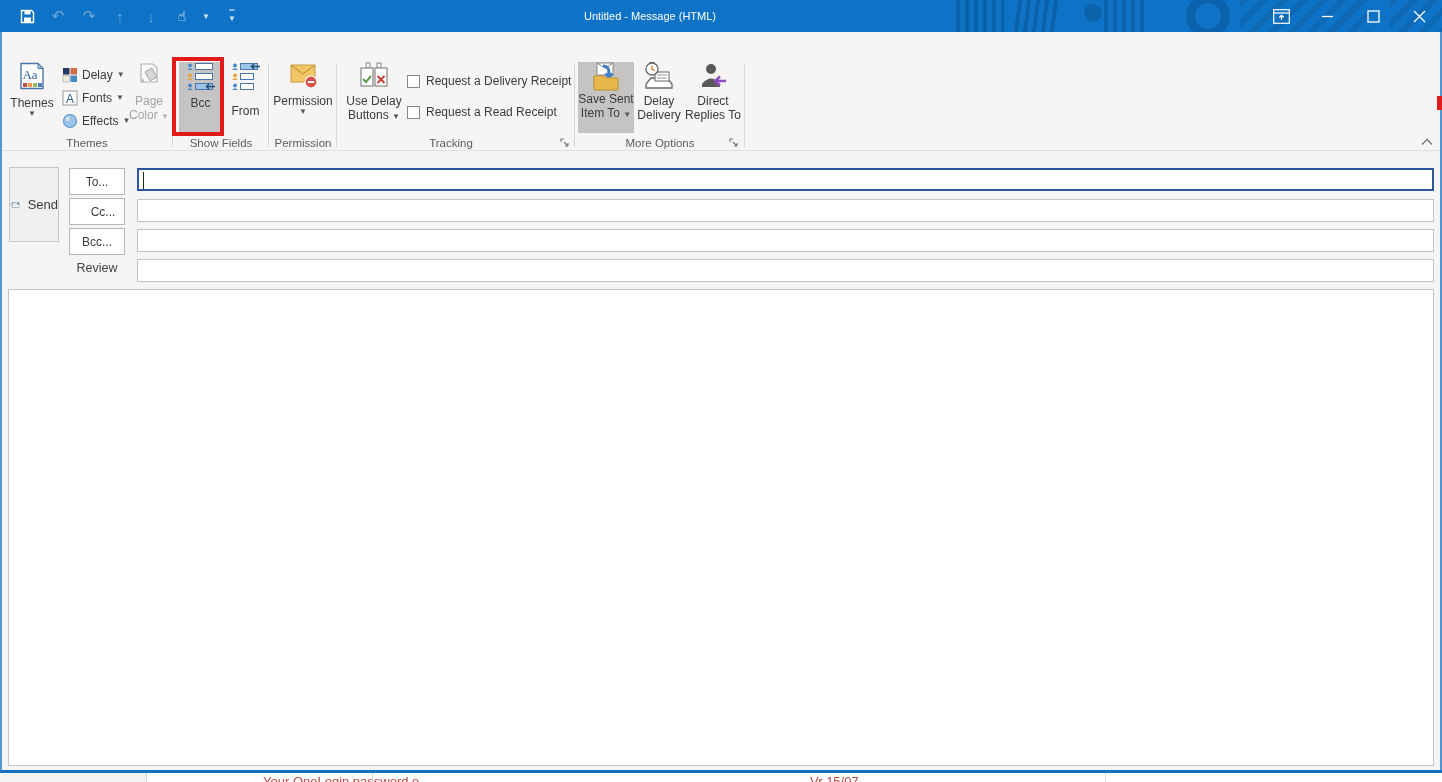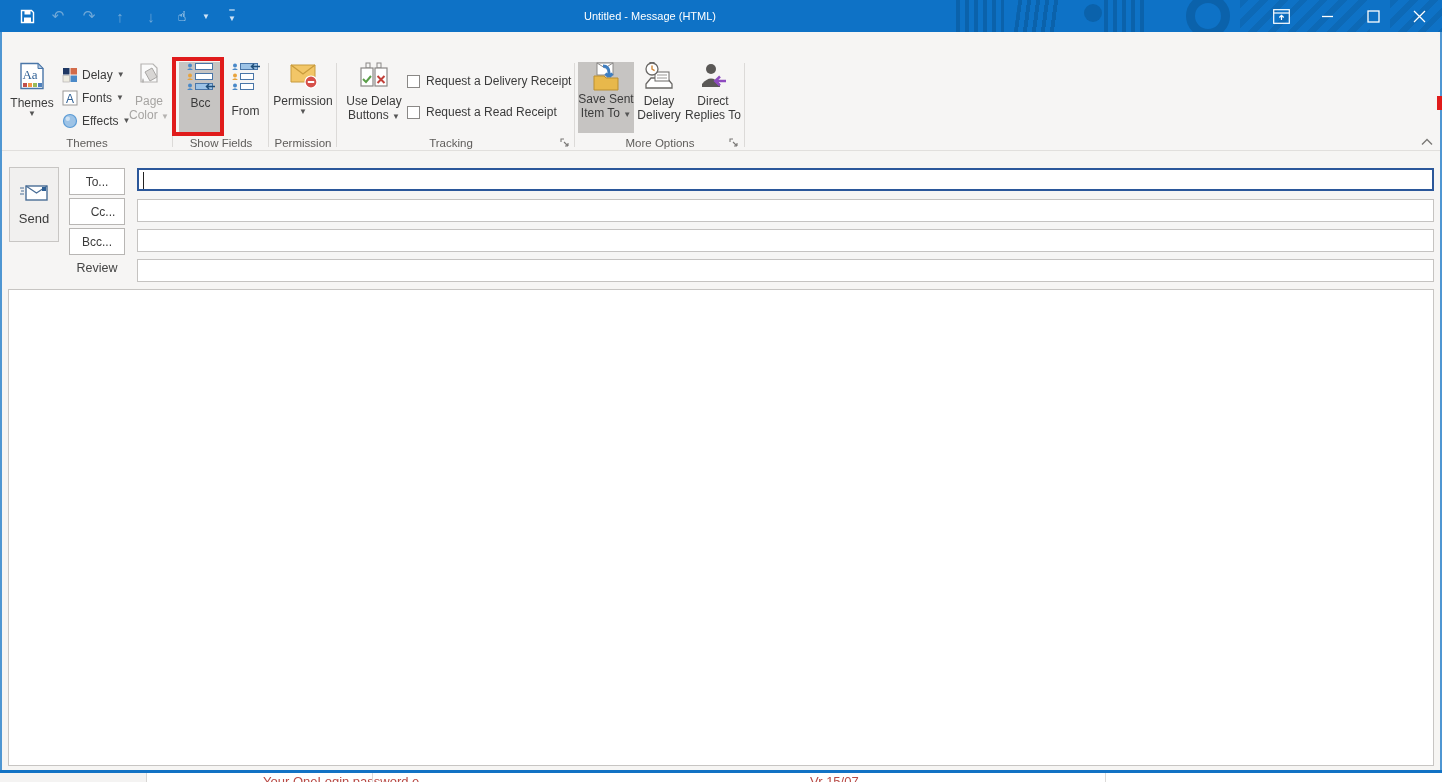--- a/index.html
+++ b/index.html
@@ -44,21 +44,21 @@
   .launcher { position:absolute; width:12px; height:12px; }
   .collapse { position:absolute; left:1416px; top:74px; width:18px; height:16px; display:flex; align-items:center; justify-content:center; }
 
   
   .red-box { position:absolute; left:172px; top:57px; width:52px; height:79px; border:4px solid #e01b1b; z-index:30; pointer-events:none; }
   .red-edge { position:absolute; right:0px; top:96px; width:5px; height:14px; background:#e01b1b; z-index:30; }
 
   
   .compose { position:absolute; left:2px; top:152px; width:1438px; height:136px; background:#f6f5f4; }
   .send-btn { position:absolute; left:7px; top:15px; width:50px; height:75px; background:#f1f0ef; border:1px solid #c8c6c4;
-    display:flex; flex-direction:column; align-items:center; justify-content:center; gap:8px; font-size:13px; color:#3b3b3b; }
+    display:flex; flex-direction:row; align-items:center; justify-content:center; gap:8px; font-size:13px; color:#3b3b3b; }
   .field-btn { position:absolute; left:67px; width:56px; height:27px; background:#fff; border:1px solid #b8b6b4;
     font-size:12px; color:#3b3b3b; display:flex; align-items:center; justify-content:center; }
   .subj-lbl { position:absolute; left:67px; top:109px; width:56px; text-align:center; font-size:12.5px; color:#444; }
   .field-input { position:absolute; left:135px; width:1297px; height:23px; border:1px solid #c5c3c1; background:#fff;
     font-size:12.5px; padding:0 4px; outline:none; font-family:"Liberation Sans",sans-serif; }
   .field-input.focused { border:2px solid #2b579a; }
   .caret-line { position:absolute; left:141px; top:20px; width:1px; height:17px; background:#222; z-index:5; }
 
   
   .msg-body { position:absolute; left:8px; top:289px; width:1426px; height:477px; background:#fff; border:1px solid #c7c5c3; }

